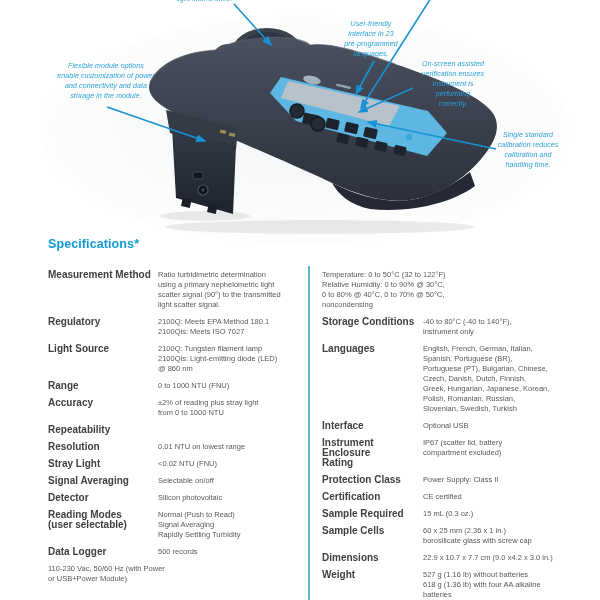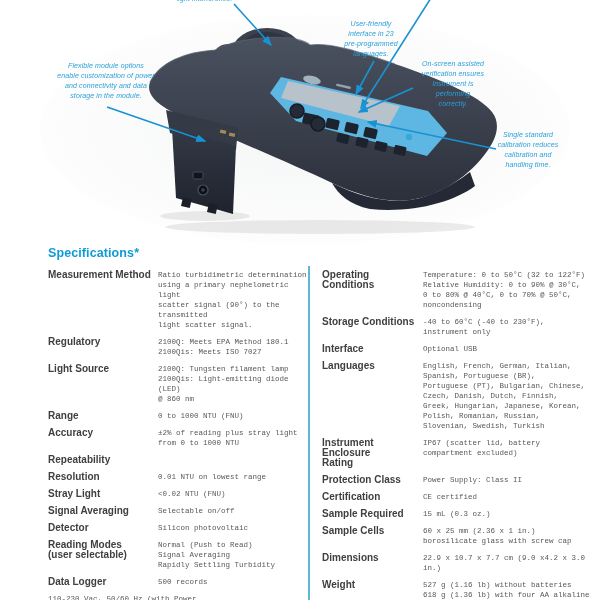--- a/index.html
+++ b/index.html
@@ -9,35 +9,35 @@
   }
   
   .hero{position:absolute;top:0;left:0;width:600px;height:247px;overflow:hidden;}
   .hero svg{position:absolute;top:0;left:0;}
   .callout{
     position:absolute;color:#2ba0da;font-style:italic;font-size:7px;line-height:10px;
     text-align:center;white-space:pre-line;letter-spacing:.1px;
   }
   
   .spec-heading{
-    position:absolute;top:246px;left:48px;margin:0;font-size:12.5px;font-weight:bold;
+    position:absolute;top:237px;left:48px;margin:0;font-size:12.5px;font-weight:bold;
     color:#0f9bd7;letter-spacing:.1px;
   }
   .col{position:absolute;top:270px;}
   .col.left{left:48px;width:260px;}
   .col.right{left:322px;width:268px;}
   .row{display:flex;margin-bottom:7px;}
   .lbl{
     flex:none;font-weight:bold;color:#3f3f41;font-size:10px;line-height:10px;
     white-space:pre-line;
   }
   .col.left  .lbl{width:110px;}
   .col.right .lbl{width:101px;}
   .val{
-    flex:1;color:#59595b;font-size:7.5px;line-height:10px;white-space:pre-line;font-family:Liberation Mono, monospace;
+    flex:1;color:#59595b;font-size:7.5px;line-height:10px;white-space:pre-line;
   }
   .col-divider{
     position:absolute;top:266px;left:308px;width:2px;height:334px;background:#5fb6d0;
   }
 </style>
 </head>
 <body>
 
 <div class="page">
 
@@ -209,46 +209,45 @@
       <div class="val">500 records</div>
     </div>
     <div class="row">
       <div class="val">110-230 Vac, 50/60 Hz (with Power
 or USB+Power Module)</div>
     </div>
   </div>
 
   <div class="col right">
     <div class="row">
-      <div class="lbl">Operating Conditions</div>
       <div class="val">Temperature: 0 to 50°C (32 to 122°F)
 Relative Humidity: 0 to 90% @ 30°C,
 0 to 80% @ 40°C, 0 to 70% @ 50°C,
 noncondensing</div>
     </div>
     <div class="row">
       <div class="lbl">Storage Conditions</div>
-      <div class="val">-40 to 60°C (-40 to 230°F),
+      <div class="val">-40 to 80°C (-40 to 140°F),
 instrument only</div>
-    </div>
-    <div class="row">
-      <div class="lbl">Interface</div>
-      <div class="val">Optional USB</div>
     </div>
     <div class="row">
       <div class="lbl">Languages</div>
       <div class="val">English, French, German, Italian,
 Spanish, Portuguese (BR),
 Portuguese (PT), Bulgarian, Chinese,
 Czech, Danish, Dutch, Finnish,
 Greek, Hungarian, Japanese, Korean,
 Polish, Romanian, Russian,
 Slovenian, Swedish, Turkish</div>
     </div>
     <div class="row">
+      <div class="lbl">Interface</div>
+      <div class="val">Optional USB</div>
+    </div>
+    <div class="row">
       <div class="lbl">Instrument Enclosure
 Rating</div>
       <div class="val">IP67 (scatter lid, battery
 compartment excluded)</div>
     </div>
     <div class="row">
       <div class="lbl">Protection Class</div>
       <div class="val">Power Supply: Class II</div>
     </div>
     <div class="row">

